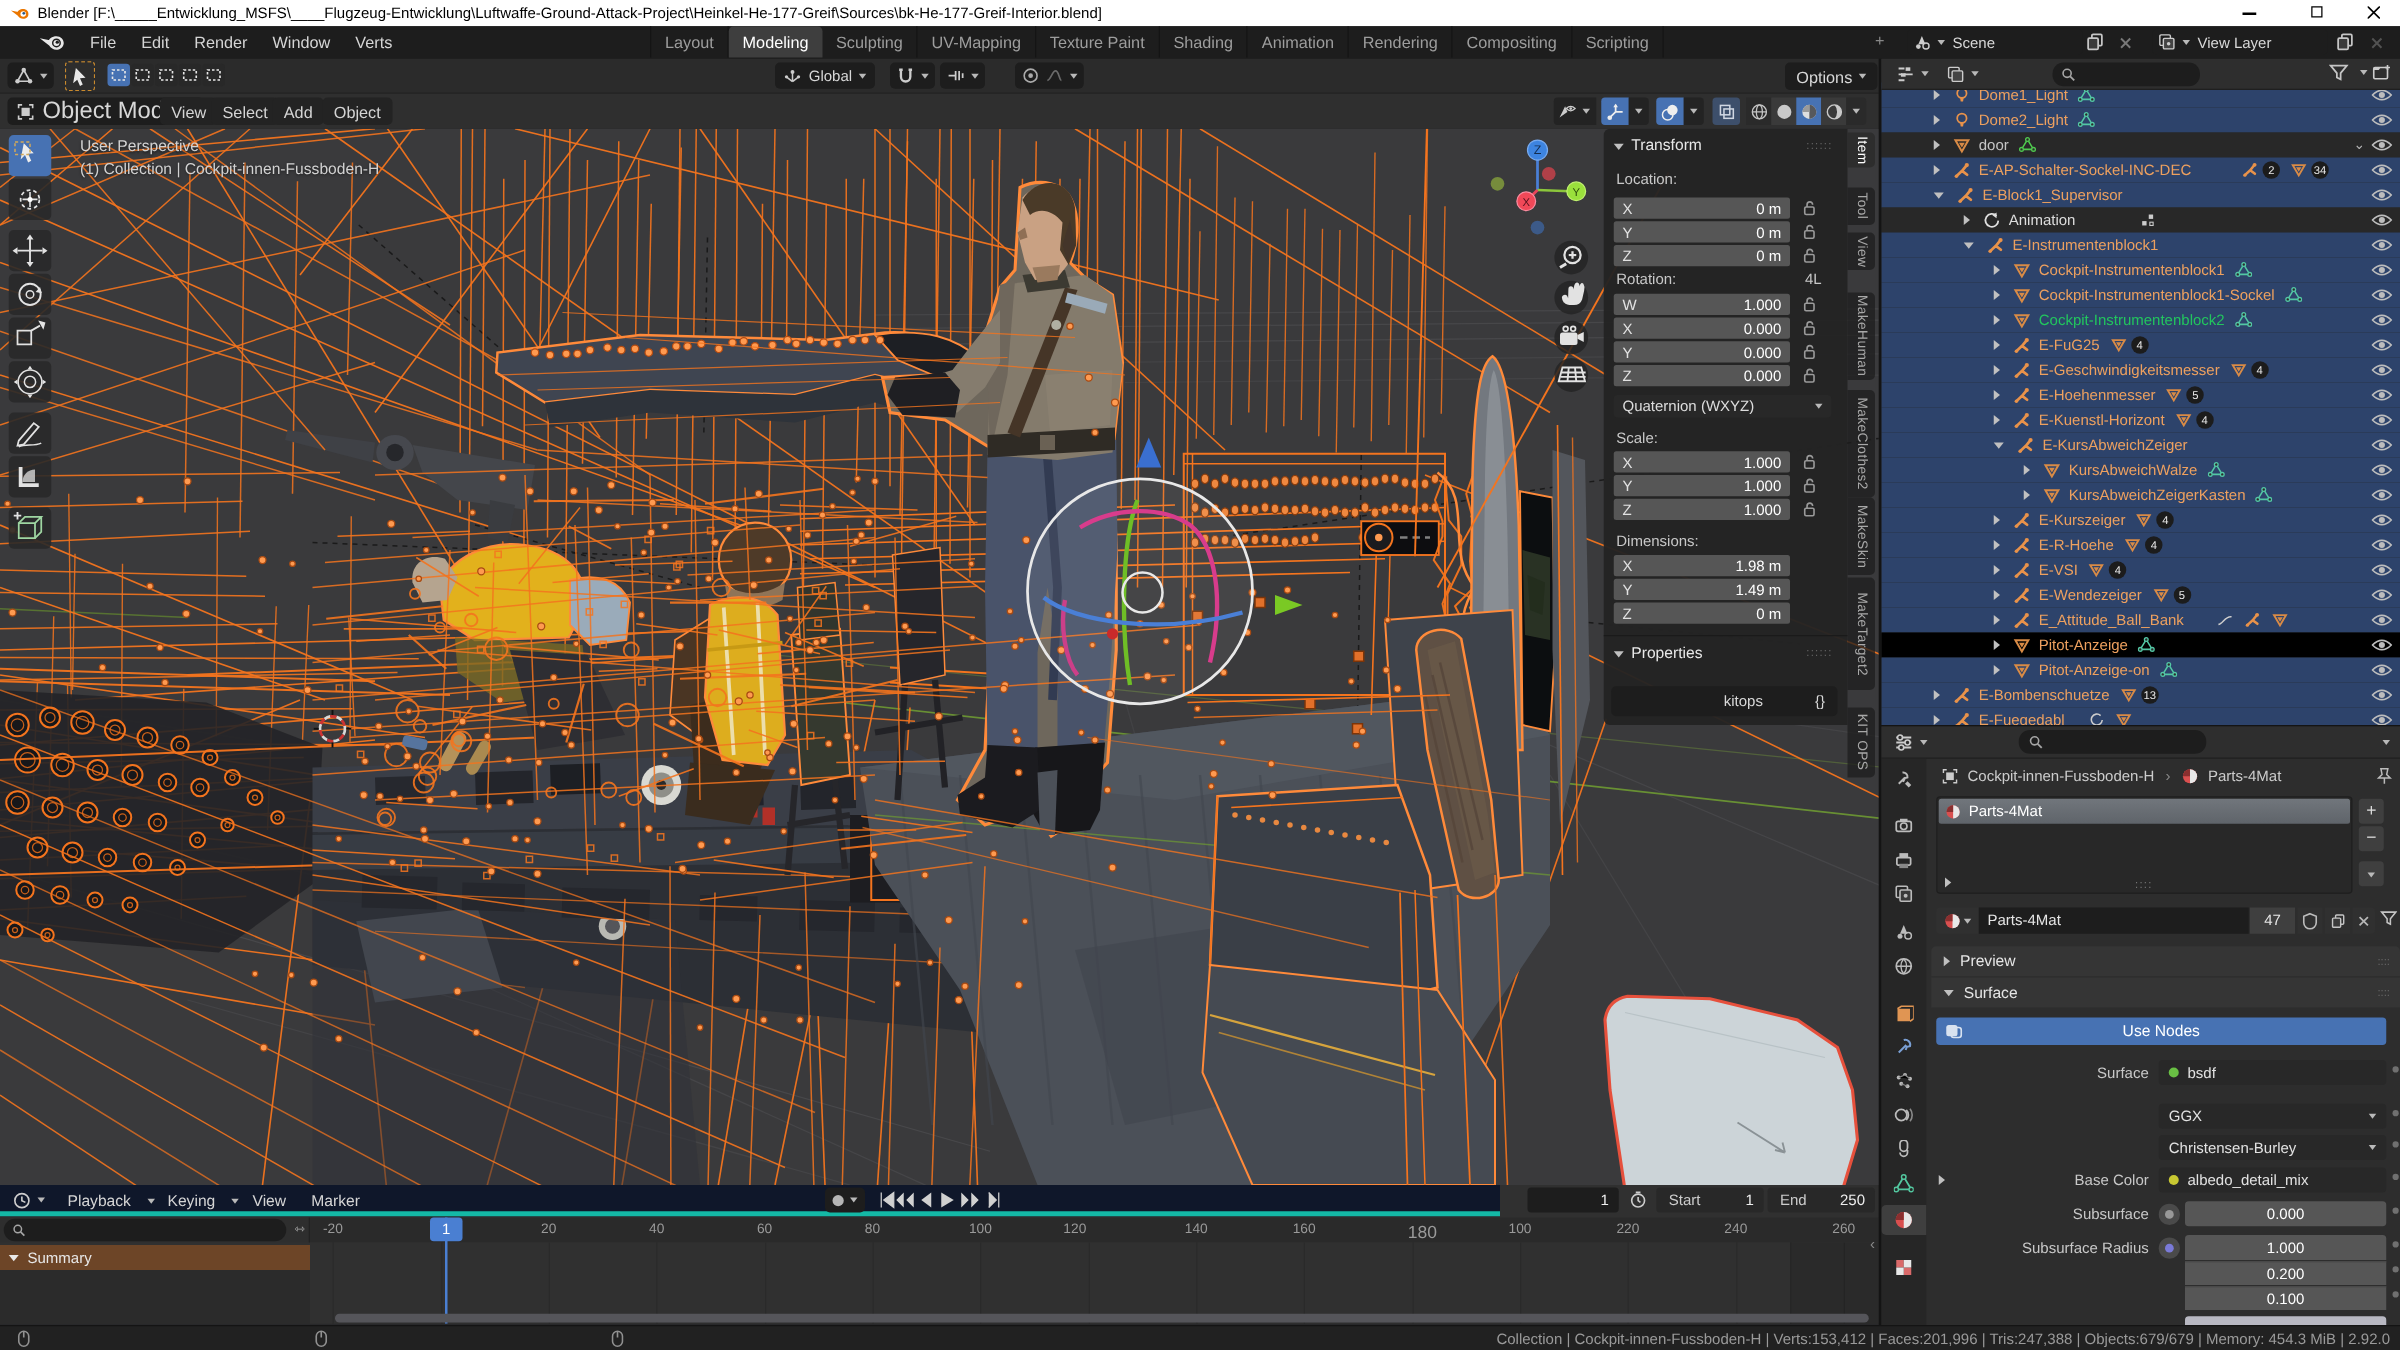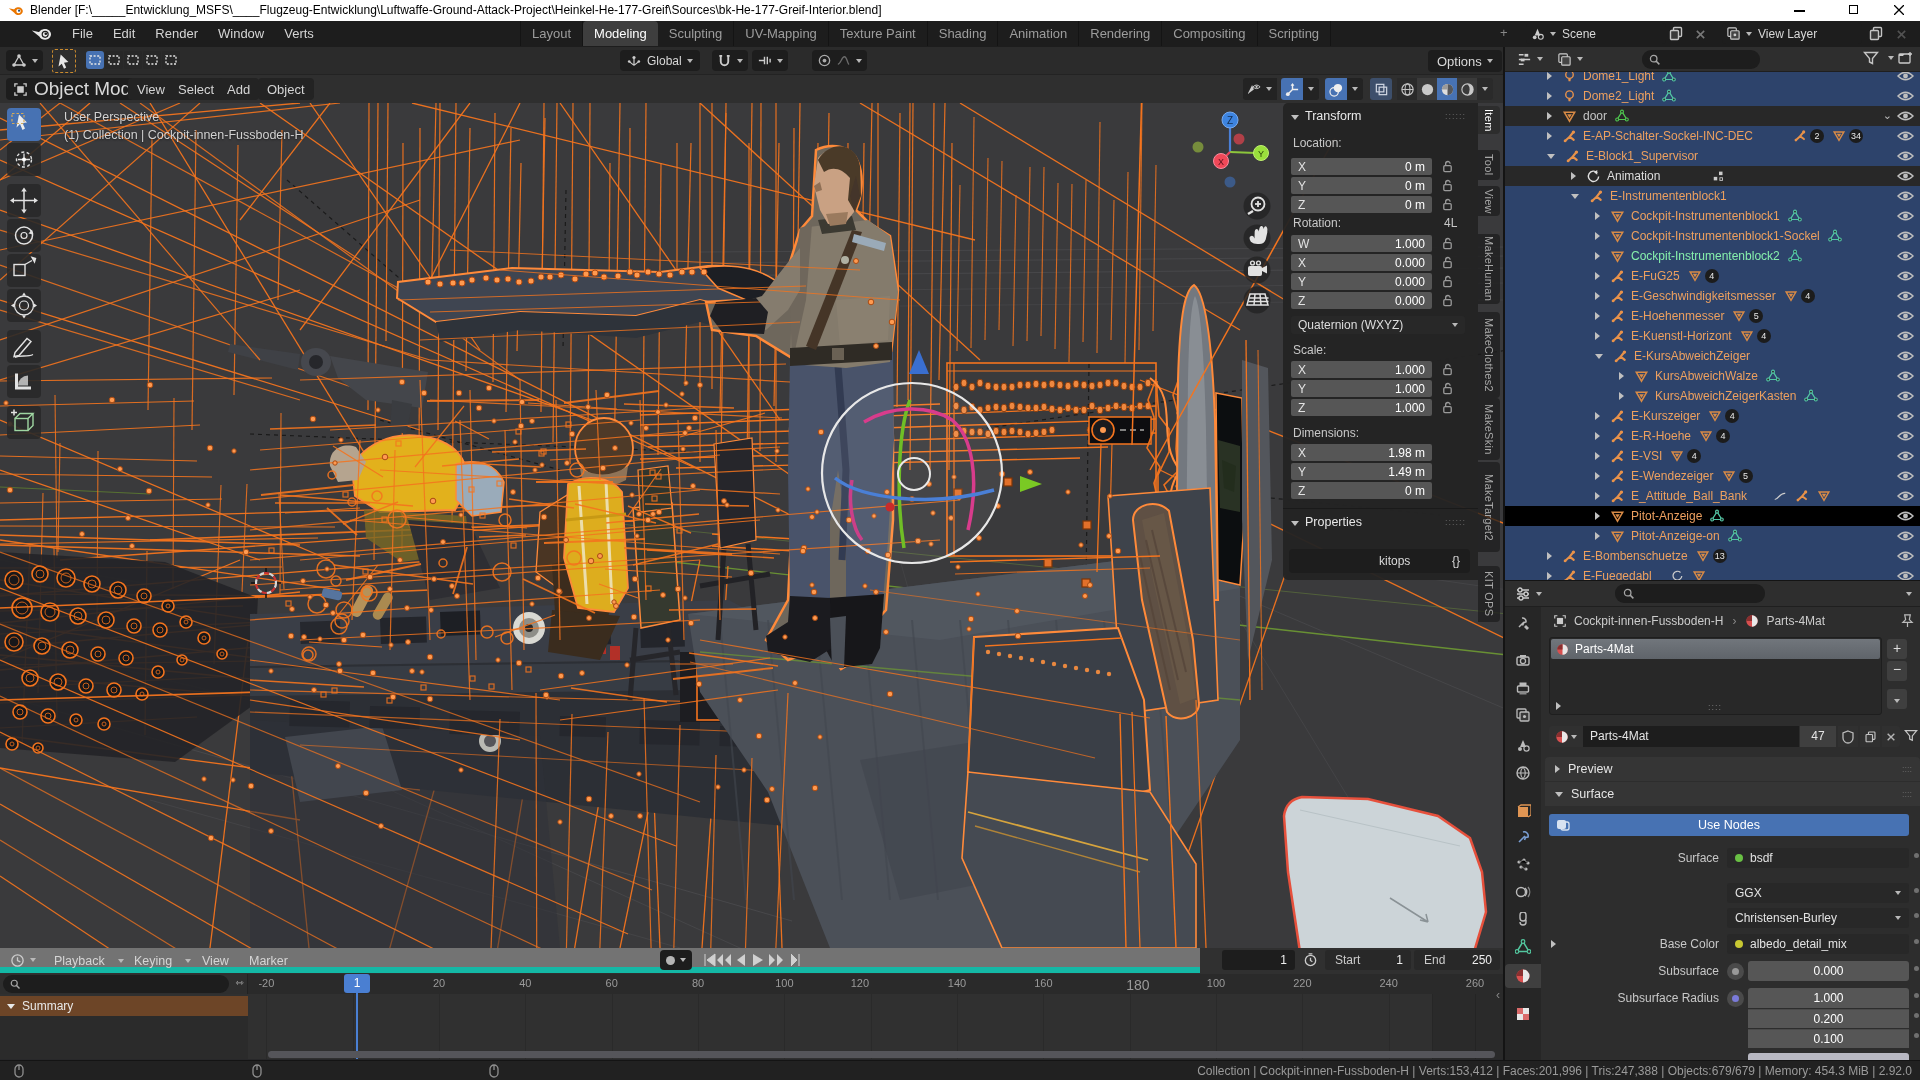--- a/index.html
+++ b/index.html
@@ -1470,21 +1470,21 @@
       <svg style="position:absolute;right:6px;top:4px" width="17" height="12">
         <use href="#i-eye"></use>
       </svg>
     </div>
     <div class="olrow" style="top:199px;background:#2d436b">
       <span style="width:90px"></span>
       <span class="tri-r"></span>
       <svg width="15" height="15" style="margin-left:10px">
         <use href="#i-tri"></use>
       </svg>
-      <span class="nm" style="color:#86efac">Cockpit-Instrumentenblock2</span>
+      <span class="nm" style="color:#22c55e">Cockpit-Instrumentenblock2</span>
       <svg width="14" height="14" style="margin-left:8px">
         <use href="#i-data"></use>
       </svg>
       <svg style="position:absolute;right:6px;top:4px" width="17" height="12">
         <use href="#i-eye"></use>
       </svg>
     </div>
     <div class="olrow" style="top:219px;background:#2d436b">
       <span style="width:90px"></span>
       <span class="tri-r"></span>
@@ -1916,21 +1916,21 @@
     <span style="position:absolute;left:409px;top:272px;width:5px;height:5px;border-radius:3px;background:#707070"></span>
     <span style="position:absolute;left:409px;top:307px;width:5px;height:5px;border-radius:3px;background:#707070"></span>
     <span style="position:absolute;left:409px;top:332px;width:5px;height:5px;border-radius:3px;background:#707070"></span>
     <span style="position:absolute;left:409px;top:358px;width:5px;height:5px;border-radius:3px;background:#707070"></span>
     <span style="position:absolute;left:409px;top:385px;width:5px;height:5px;border-radius:3px;background:#707070"></span>
     <span style="position:absolute;left:409px;top:412px;width:5px;height:5px;border-radius:3px;background:#707070"></span>
     <span style="position:absolute;left:409px;top:432px;width:5px;height:5px;border-radius:3px;background:#707070"></span>
     <span style="position:absolute;left:409px;top:452px;width:5px;height:5px;border-radius:3px;background:#707070"></span>
   </div>
 <div id="timeline" class="abs">
-    <div style="position:absolute;left:0;top:0;width:1200px;height:25px;background:#737373;border-bottom:6px solid #14b8a6">
+    <div style="position:absolute;left:0;top:0;width:1200px;height:25px;background:#0f172a;border-bottom:4px solid #14b8a6">
       <div class="pill" style="position:absolute;left:6px;top:2px;height:20px;padding:0 4px;background:transparent">
         <svg width="15" height="15" viewBox="0 0 16 16">
           <circle cx="8" cy="8" r="6" fill="none" stroke="#ccc" stroke-width="1.4"></circle>
           <path d="M8 4.5 L8 8 L11 9.5" stroke="#ccc" stroke-width="1.4" fill="none"></path>
         </svg>
         <span class="caret"></span>
       </div>
       <span class="menu" style="font-size:12.5px;padding:0 6px;position:absolute;left:48px">Playback</span>
       <span class="caret" style="position:absolute;left:113px;top:11px"></span>
       <span class="menu" style="font-size:12.5px;padding:0 6px;position:absolute;left:128px">Keying</span>

